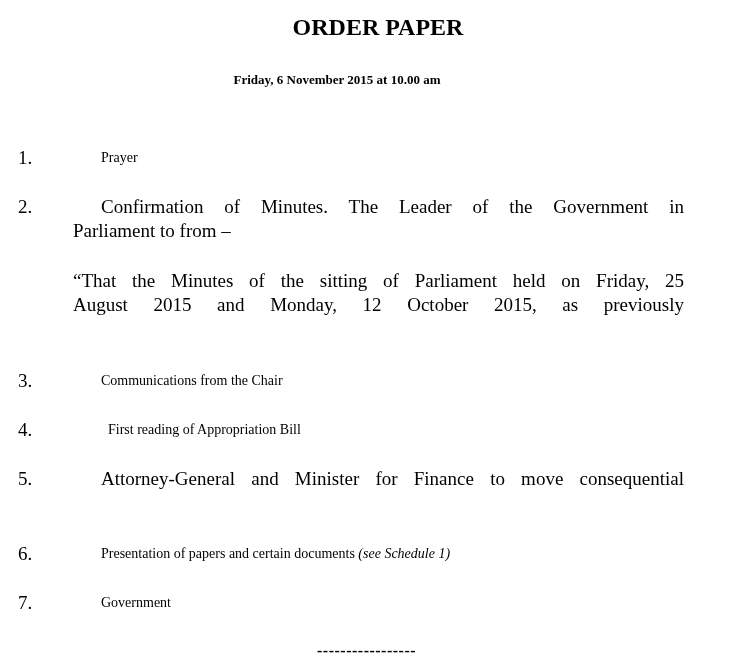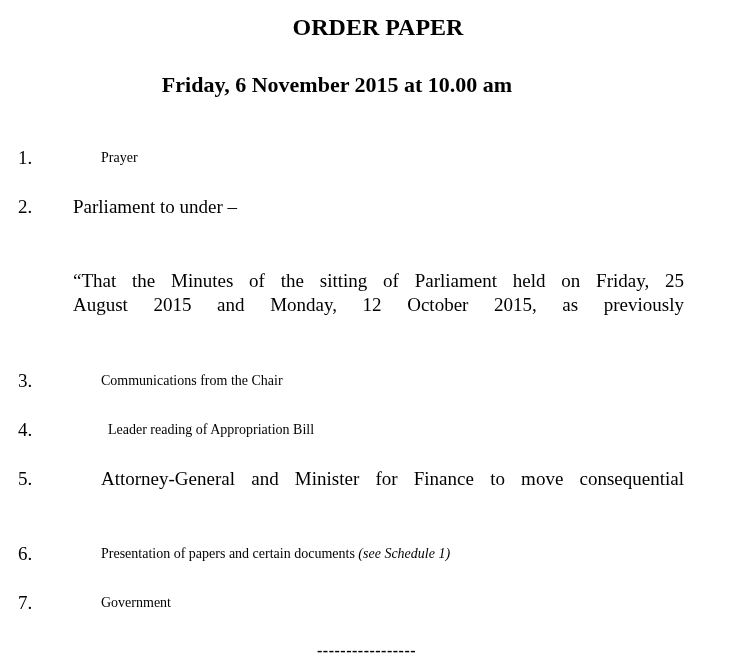--- a/index.html
+++ b/index.html
@@ -26,21 +26,21 @@
       letter-spacing: 0px;
       margin-left: 40px;
     }
     .subtitle {
       position: absolute;
       top: 72px;
       left: 0;
       width: 674px;
       text-align: center;
       font-weight: bold;
-      font-size: 22px;
+      font-size: 13px;
     }
     .num {
       position: absolute;
       left: 18px;
       font-size: 19px;
       line-height: 24px;
     }
     .item {
       position: absolute;
       font-size: 14px;
@@ -86,32 +86,33 @@
 <body>
 
 <div class="title">ORDER PAPER</div>
 <div class="subtitle">Friday, 6 November 2015 at 10.00 am</div>
 
 <div class="num" style="top:146px">1.</div>
 <div class="item" style="top:146px; left:101px">Prayer</div>
 
 <div class="num" style="top:195px">2.</div>
 <div class="justify-block" style="top:195px">
-  <span class="jline last">Parliament to under –</span>
+  <span class="jline first">Confirmation of Minutes. The Leader of the Government in</span>
+  <span class="jline last">Parliament to from –</span>
 </div>
 <div class="justify-block quote" style="top:269px">
   <span class="jline">“That the Minutes of the sitting of Parliament held on Friday, 25</span>
   <span class="jline">August 2015 and Monday, 12 October 2015, as previously</span>
 </div>
 
 <div class="num" style="top:369px">3.</div>
 <div class="item" style="top:369px; left:101px">Communications from the Chair</div>
 
 <div class="num" style="top:418px">4.</div>
-<div class="item" style="top:418px; left:108px">Leader reading of Appropriation Bill</div>
+<div class="item" style="top:418px; left:108px">First reading of Appropriation Bill</div>
 
 <div class="num" style="top:467px">5.</div>
 <div class="justify-block" style="top:467px">
   <span class="jline first">Attorney-General and Minister for Finance to move consequential</span>
 </div>
 
 <div class="num" style="top:542px">6.</div>
 <div class="item" style="top:542px; left:101px">
   <span>Presentation of papers and certain documents</span>
   <span class="it">(see Schedule 1)</span>

